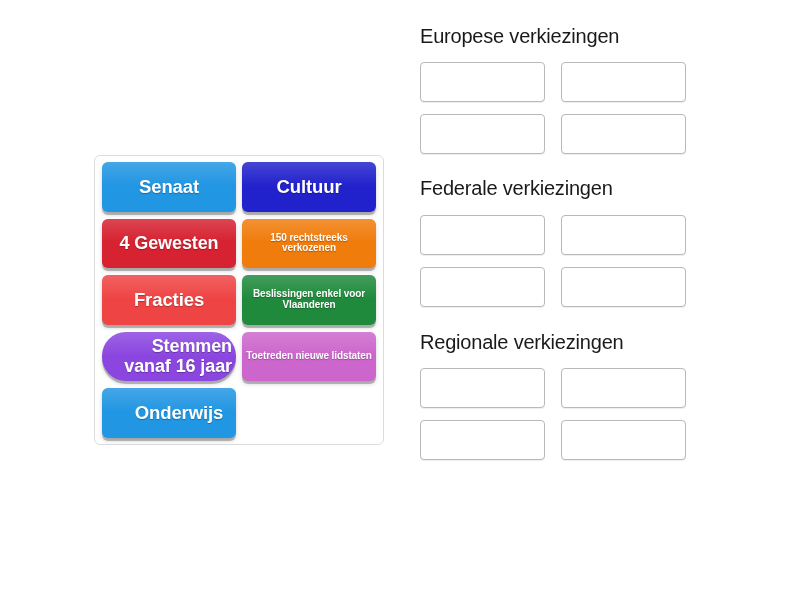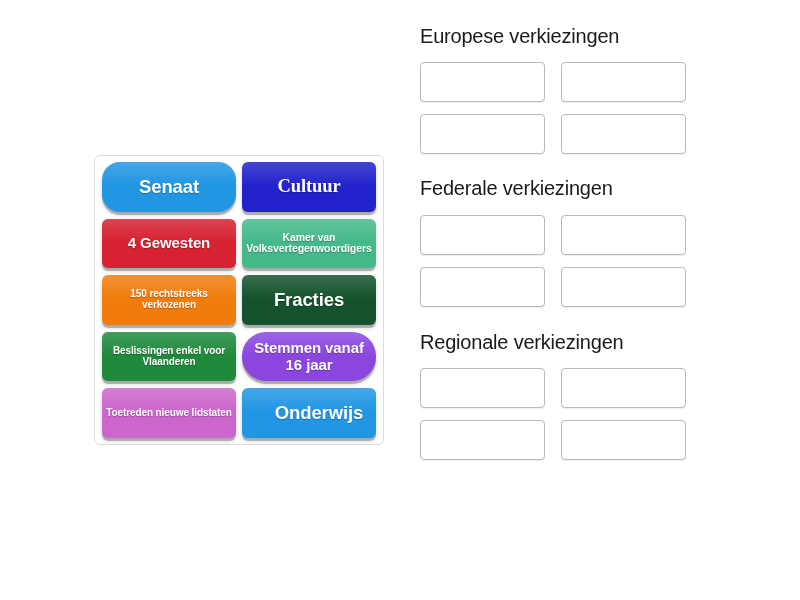--- a/index.html
+++ b/index.html
@@ -63,21 +63,21 @@
     background: linear-gradient(to bottom, rgba(255,255,255,0.16), rgba(255,255,255,0));
     pointer-events: none;
     border-radius: 6px 6px 0 0;
   }
   .tile-label {
     position: relative;
     z-index: 2;
     display: block;
   }
   .fs-lg  { font-size: 18.5px; }
-  .fs-md  { font-size: 15px; }
+  .fs-md  { font-size: 18px; text-align: right; }
   .fs-sm  { font-size: 10px; }
   .fs-xs  { font-size: 10.5px; }
 
   
   #groups {
     position: absolute;
     left: 420px;
     top: 24px;
     width: 300px;
   }
@@ -106,36 +106,33 @@
   }
   .g-europese { margin-top: 0px; }
   .g-federale { margin-top: 22px; }
   .g-regionale { margin-top: 23px; }
 </style>
 </head>
 <body>
 
 <div id="tile-tray">
   <div id="tile-grid">
-      <div class="tile" style="background: rgb(33, 150, 227); border-radius: 18px;">
+      <div class="tile" style="background: rgb(33, 150, 227);">
         <span class="tile-label fs-lg">Senaat</span>
       </div>
-      <div class="tile" style="background: rgb(34, 34, 204); font-family: Liberation Serif, serif;">
+      <div class="tile" style="background: rgb(34, 34, 204);">
         <span class="tile-label fs-lg">Cultuur</span>
       </div>
       <div class="tile" style="background: rgb(214, 34, 49);">
         <span class="tile-label fs-md">4 Gewesten</span>
       </div>
-      <div class="tile" style="background: rgb(69, 185, 138);">
-        <span class="tile-label fs-xs">Kamer van Volksvertegenwoordigers</span>
-      </div>
       <div class="tile" style="background: rgb(240, 124, 12);">
         <span class="tile-label fs-sm">150 rechtstreeks verkozenen</span>
       </div>
-      <div class="tile" style="background: #14532d; justify-content: center;">
+      <div class="tile" style="background: #ef4444; justify-content: center;">
         <span class="tile-label fs-lg">Fracties</span>
       </div>
       <div class="tile" style="background: rgb(31, 138, 60); justify-content: flex-end;">
         <span class="tile-label fs-sm">Beslissingen enkel voor Vlaanderen</span>
       </div>
       <div class="tile" style="background: rgb(139, 70, 224); border-radius: 24px;">
         <span class="tile-label fs-md">Stemmen vanaf 16 jaar</span>
       </div>
       <div class="tile" style="background: rgb(204, 102, 204);">
         <span class="tile-label fs-sm">Toetreden nieuwe lidstaten</span>

